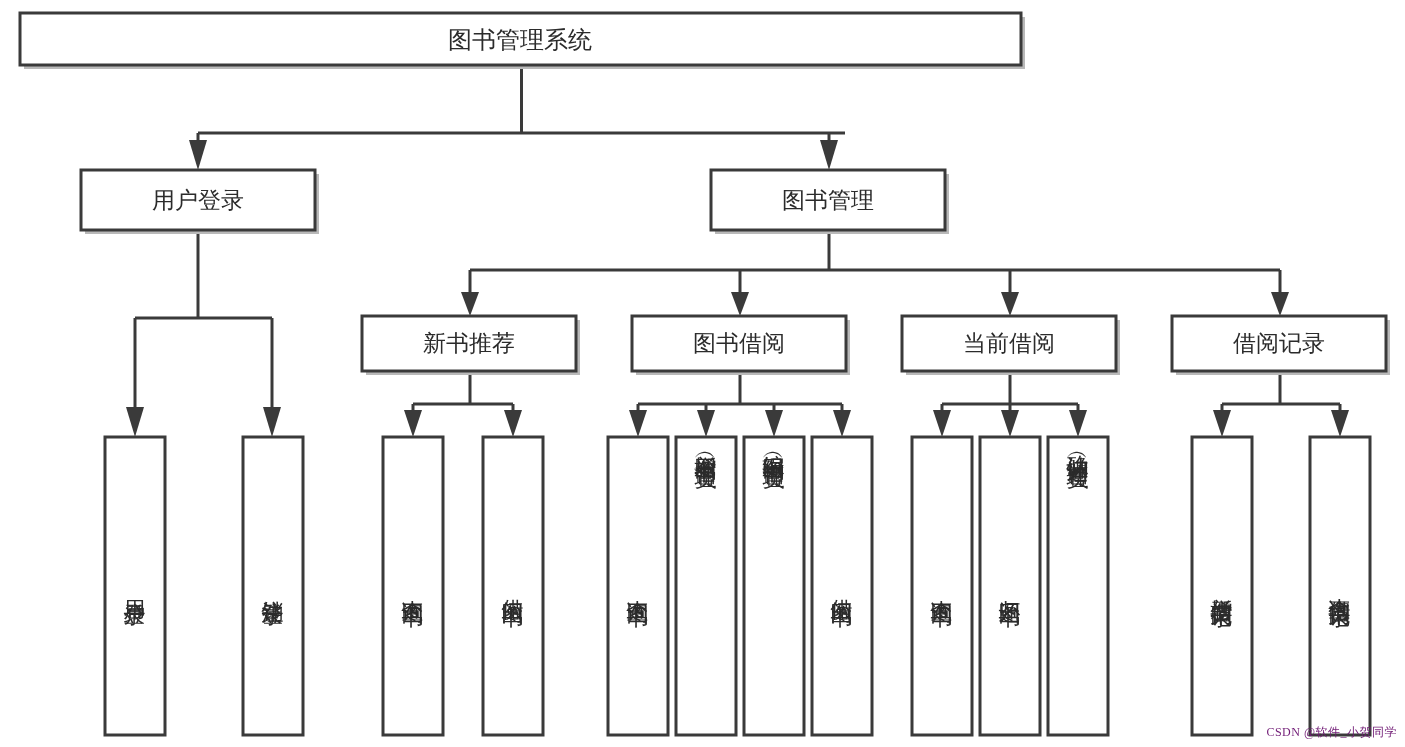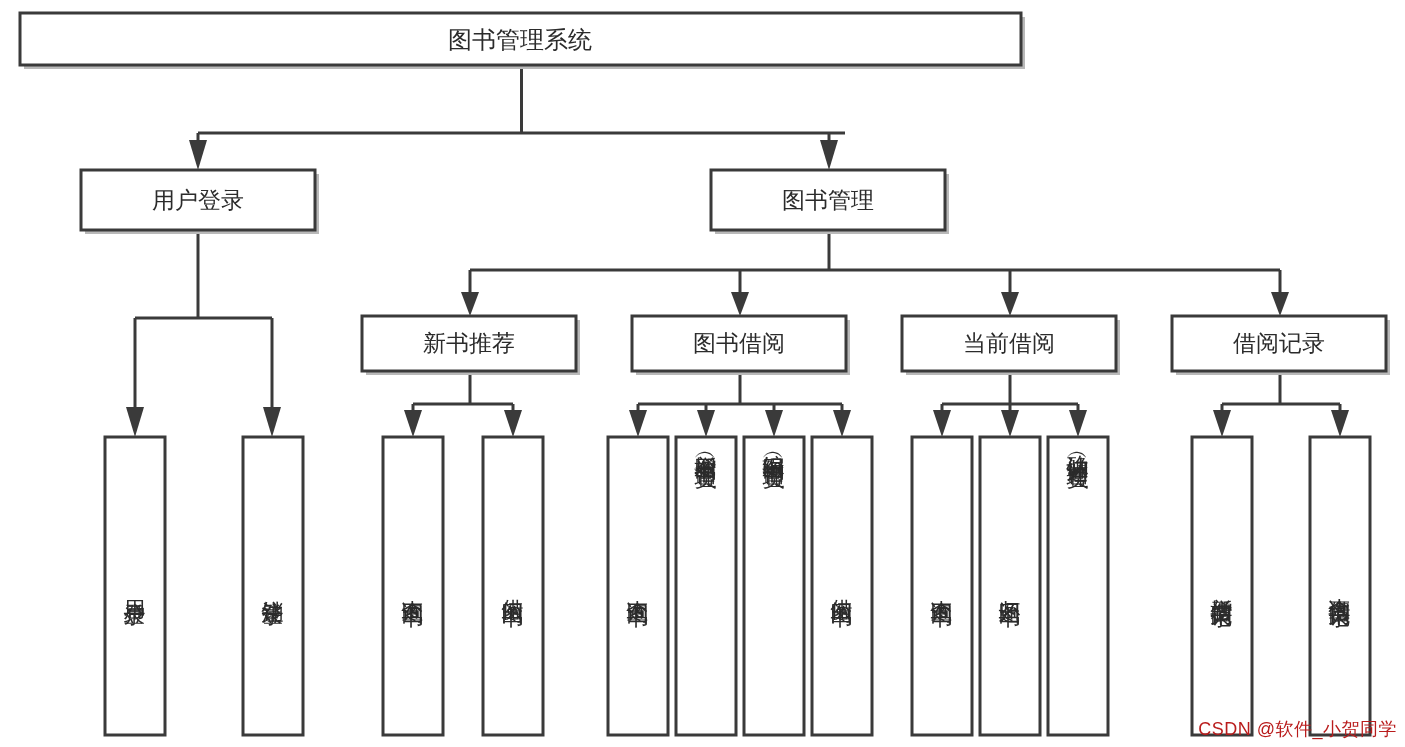--- a/index.html
+++ b/index.html
@@ -74,23 +74,23 @@
     line-height: 1.05;
     letter-spacing: 2px;
     color: #2b2b2b;
     white-space: nowrap;
     text-align: center;
   }
   .watermark {
     position: absolute;
     right: 8px;
     bottom: 6px;
-    font-family: Liberation Sans, sans-serif;
-    font-size: 18px;
-    color: #b91c1c;
+    font-family: Liberation Serif, serif;
+    font-size: 12px;
+    color: #701a75;
     letter-spacing: 0.5px;
     white-space: nowrap;
   }
 </style>
 </head>
 <body>
 
 <div id="diagram-root">
 
   <svg class="flow" viewBox="0 0 1405 747" xmlns="http://www.w3.org/2000/svg">

